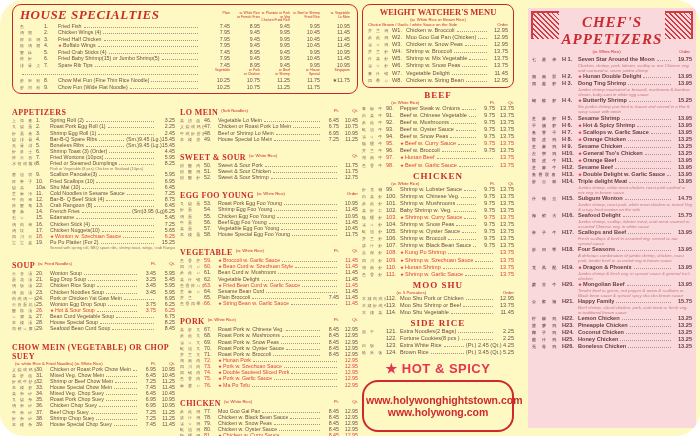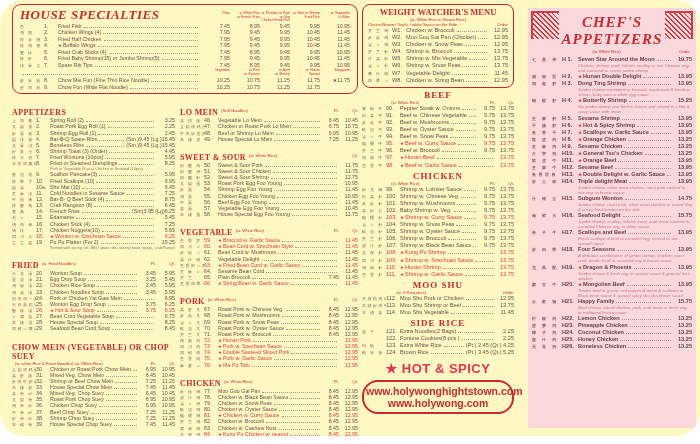--- a/index.html
+++ b/index.html
@@ -48,21 +48,21 @@
   
   .ww-box{border:1.5px solid #c4272e;border-radius:8px;padding:2px 5px 3px 5px;}
   .ww-title{font-family:"Liberation Serif",serif;font-weight:bold;color:#cc2a30;font-size:8.5px;text-align:center;}
   .ww-n{font-size:4.2px;color:#cc2a30;text-align:center;}
   .ww-n2row{display:flex;font-size:4.2px;color:#cc2a30;}
   .ww-n2row .ord{margin-left:auto;}
   .csec-title{font-family:"Liberation Serif",serif;font-weight:bold;color:#cc2a30;font-size:9px;letter-spacing:1px;text-align:center;margin-top:2px;}
   .csec-nrow{display:flex;align-items:baseline;font-size:4.2px;color:#cc2a30;}
   .csec-nrow .mid-note{margin:0 auto;}
   .legend{color:#e8344e;font-weight:bold;font-size:13px;text-align:center;margin-top:5px;letter-spacing:.5px;}
-  .urlbox{border:2px solid #cc2a30;border-radius:16px;margin-top:4px;padding:3px 2px;text-align:center;
+  .urlbox{border:2px solid #cc2a30;border-radius:16px;margin-top:4px;padding:12px 2px;text-align:center;
           color:#cc2a30;font-weight:bold;font-size:10.5px;line-height:12px;}
 
   
   .corner{position:absolute;top:3px;width:26px;height:26px;opacity:.9;}
   .corner.l{left:3px;border-top:2px solid #cc2a30;border-left:2px solid #cc2a30;}
   .corner.r{right:3px;border-top:2px solid #cc2a30;border-right:2px solid #cc2a30;}
   .corner i{display:block;width:100%;height:100%;
     background:repeating-linear-gradient(45deg,#cc2a30 0 1px,transparent 1px 3.5px);}
   .chef-t1{font-family:"Liberation Serif",serif;font-style:italic;font-weight:bold;color:#cc2a30;font-size:15px;text-align:center;margin-top:6px;letter-spacing:1px;}
   .chef-t2{font-family:"Liberation Serif",serif;font-style:italic;font-weight:bold;color:#cc2a30;font-size:15px;text-align:center;letter-spacing:1px;}
@@ -344,21 +344,21 @@
           </div>
           <div class="mrow">
             <span class="cn">宝 宝 盘</span>
             <span class="no">19.</span>
             <span class="nm">Pu Pu Platter (For 2)</span>
             <span class="leader"></span>
             <span class="p q">15.25</span>
           </div>
           <div class="note-row">Served with spring roll, BBQ spare ribs, shrimp toast, wings, crab Rangoon, fried scallops, crab stick, jumbo shrimp</div>
           <div class="sec-head">
-            <span class="sec-title">FRIED</span>
+            <span class="sec-title">SOUP</span>
             <span class="sec-note">(w. Fried Noodles)</span>
             <span class="sec-cols">
               <span>Pt.</span>
               <span>Qt.</span>
             </span>
           </div>
           <div class="mrow">
             <span class="cn">云 吞 汤</span>
             <span class="no">20.</span>
             <span class="nm">Wonton Soup</span>
@@ -640,20 +640,27 @@
             <span class="nm">Sweet &amp; Sour Chicken</span>
             <span class="leader"></span>
             <span class="p q">11.75</span>
           </div>
           <div class="mrow">
             <span class="cn">甜 酸 虾</span>
             <span class="no">52.</span>
             <span class="nm">Sweet &amp; Sour Shrimp</span>
             <span class="leader"></span>
             <span class="p q">12.75</span>
+          </div>
+          <div class="sec-head">
+            <span class="sec-title">EGG FOO YOUNG</span>
+            <span class="sec-note">(w. White Rice)</span>
+            <span class="sec-cols">
+              <span>Order</span>
+            </span>
           </div>
           <div class="mrow">
             <span class="cn">叉 烧 蛋</span>
             <span class="no">53.</span>
             <span class="nm">Roast Pork Egg Foo Young</span>
             <span class="leader"></span>
             <span class="p q">10.95</span>
           </div>
           <div class="mrow">
             <span class="cn">虾 蛋</span>

